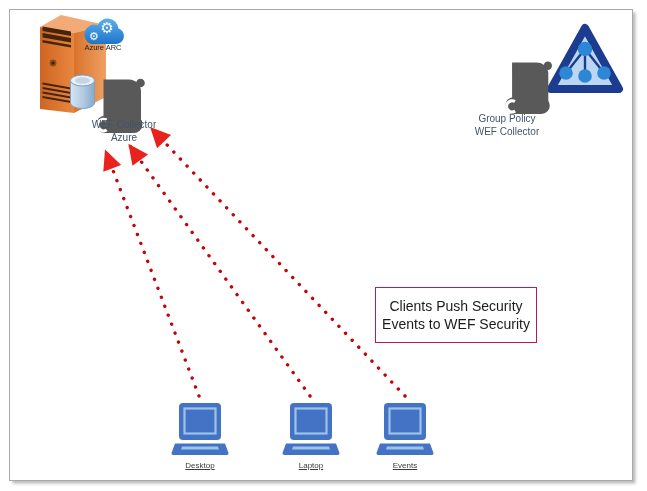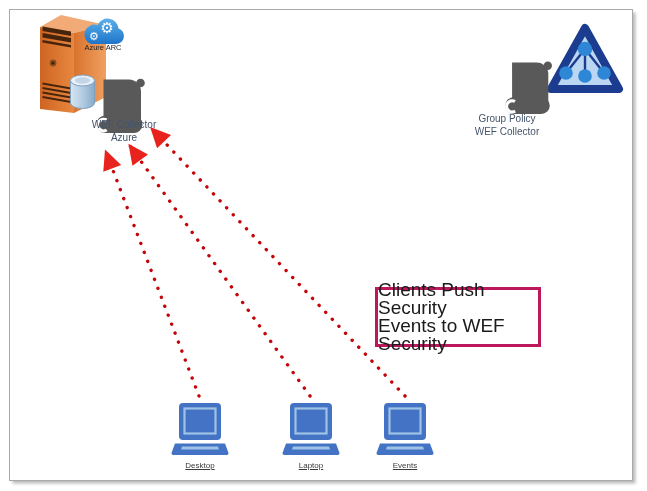--- a/index.html
+++ b/index.html
@@ -26,23 +26,23 @@
     font-size:10px;line-height:13px;z-index:4;
   }
   .small-lbl{
     position:absolute;text-align:center;color:#3a3a3a;font-size:8px;z-index:4;text-decoration:underline;
   }
   .azure-lbl{
     position:absolute;text-align:center;color:#1f1f1f;font-size:7.5px;z-index:4;
   }
   .callout{
     position:absolute;left:375px;top:287px;width:160px;height:54px;
-    border:3px solid #be185d;background:#fff;z-index:4;
+    border:1px solid #be185d;background:#fff;z-index:4;
     display:flex;flex-direction:column;align-items:center;justify-content:center;
-    font-size:19px;line-height:18px;color:#1b1b1b;
+    font-size:14px;line-height:18px;color:#1b1b1b;
   }
   #arrows-svg{position:absolute;left:0;top:0;z-index:2;pointer-events:none;}
   .z3{z-index:3;}
 </style>
 </head>
 <body>
 
 <div class="page">
   <div class="frame"></div>
 

